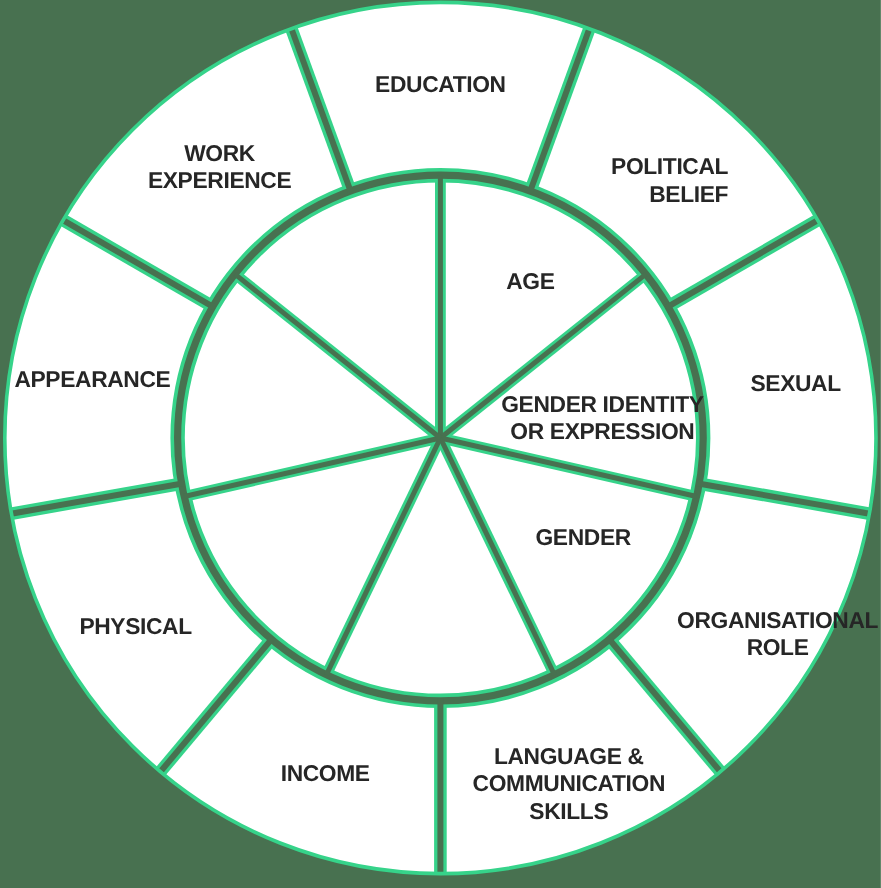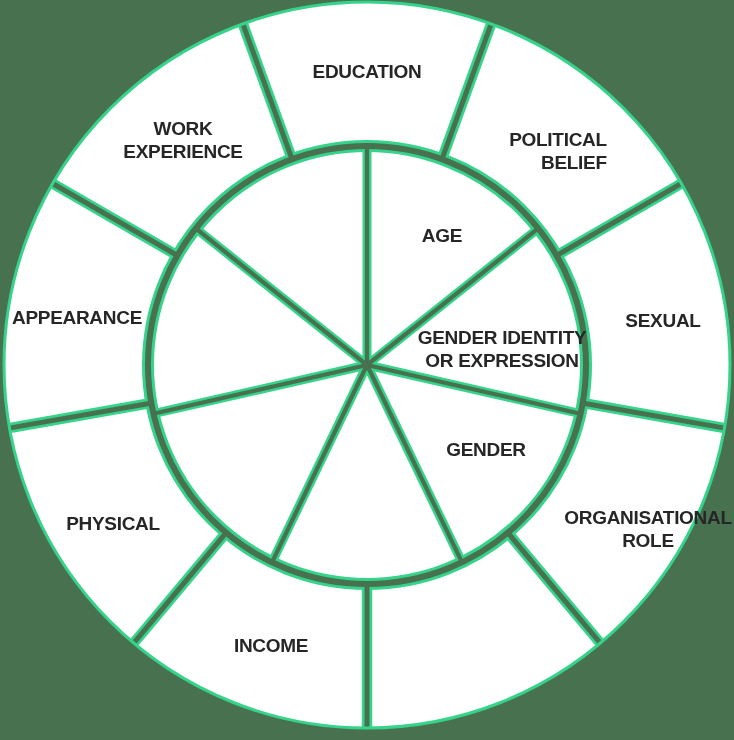--- a/index.html
+++ b/index.html
@@ -89,20 +89,23 @@
     </svg>
 
   <div class="labels-layer">
 
     <div class="seg-label" style="left:367px; top:71px;">EDUCATION</div>
     <div class="seg-label" style="left:558px; top:151px;text-align:right;">POLITICAL
 BELIEF</div>
     <div class="seg-label" style="left:663px; top:320px;">SEXUAL</div>
     <div class="seg-label" style="left:648px; top:517px;margin-top:12px;">ORGANISATIONAL
 ROLE</div>
+    <div class="seg-label" style="left:474px; top:654px;">LANGUAGE &amp;
+COMMUNICATION
+SKILLS</div>
     <div class="seg-label" style="left:271px; top:645px;">INCOME</div>
     <div class="seg-label" style="left:113px; top:523px;">PHYSICAL</div>
     <div class="seg-label" style="left:77px;  top:317px;">APPEARANCE</div>
     <div class="seg-label" style="left:183px; top:140px;">WORK
 EXPERIENCE</div>
 
     <div class="seg-label" style="left:427px; top:235px;margin-left:15px;">AGE</div>
     <div class="seg-label" style="left:502px; top:349px;">GENDER IDENTITY
 OR EXPRESSION</div>
     <div class="seg-label" style="left:486px; top:449px;">GENDER</div>

